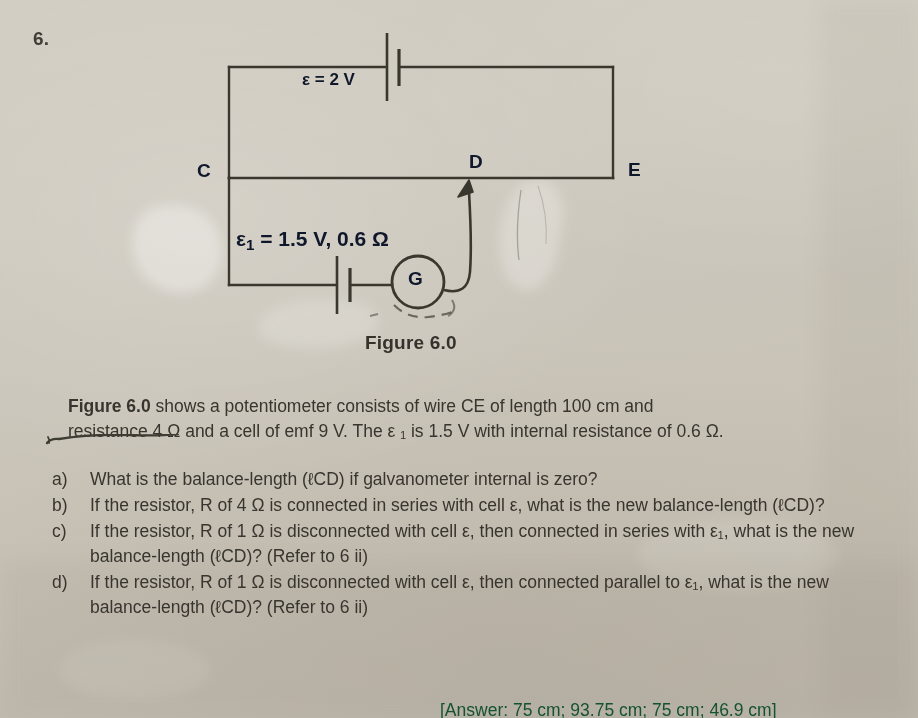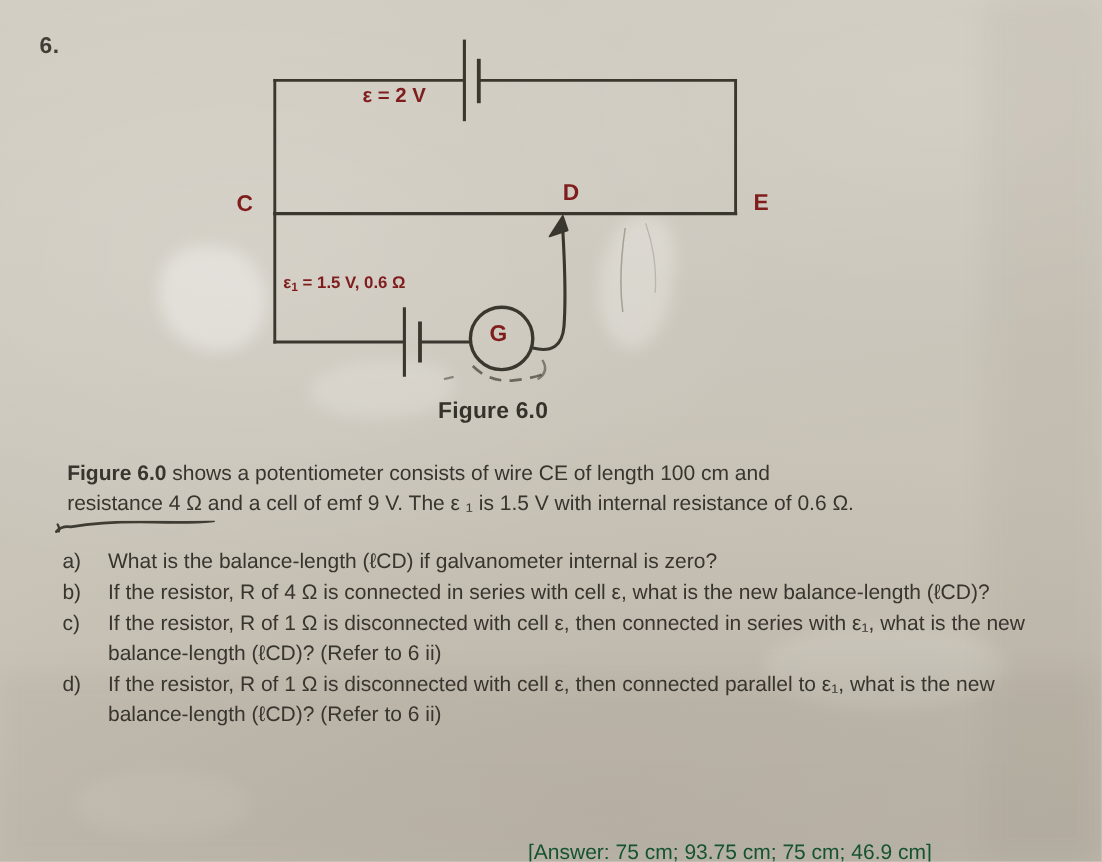--- a/index.html
+++ b/index.html
@@ -64,29 +64,29 @@
     left: 0;
     top: 0;
     width: 918px;
     height: 372px;
   }
   #figure svg { display: block; }
 
   .fig-label {
     position: absolute;
     font-weight: bold;
-    color: #7f1d1d;
+    color: #0f172a;
     white-space: nowrap;
   }
   #label-C { left: 197px; top: 160px; font-size: 19px; }
   #label-D { left: 469px; top: 151px; font-size: 19px; }
   #label-E { left: 628px; top: 159px; font-size: 19px; }
   #label-G { left: 408px; top: 268px; font-size: 19px; }
   #label-eps-top { left: 302px; top: 70px; font-size: 17px; }
-  #label-eps-bot { left: 236px; top: 227px; font-size: 14px; }
+  #label-eps-bot { left: 236px; top: 227px; font-size: 21px; }
   #fig-caption {
     position: absolute;
     left: 365px;
     top: 332px;
     font-size: 19px;
     font-weight: bold;
     color: #35322c;
     letter-spacing: .2px;
   }
   .sub { font-size: .72em; vertical-align: -0.28em; font-weight: bold; }
@@ -94,21 +94,21 @@
   
   #body-text {
     position: absolute;
     left: 52px;
     top: 378px;
     width: 848px;
     font-size: 17.5px;
     line-height: 25px;
     color: #38352f;
   }
-  #intro { margin: 4px; }
+  #intro { margin: 16px; }
   #intro b { font-weight: bold; }
 
   
   #hand-underline {
     position: absolute;
     left: 45px;
     top: 434px;
     width: 135px;
     height: 12px;
   }

